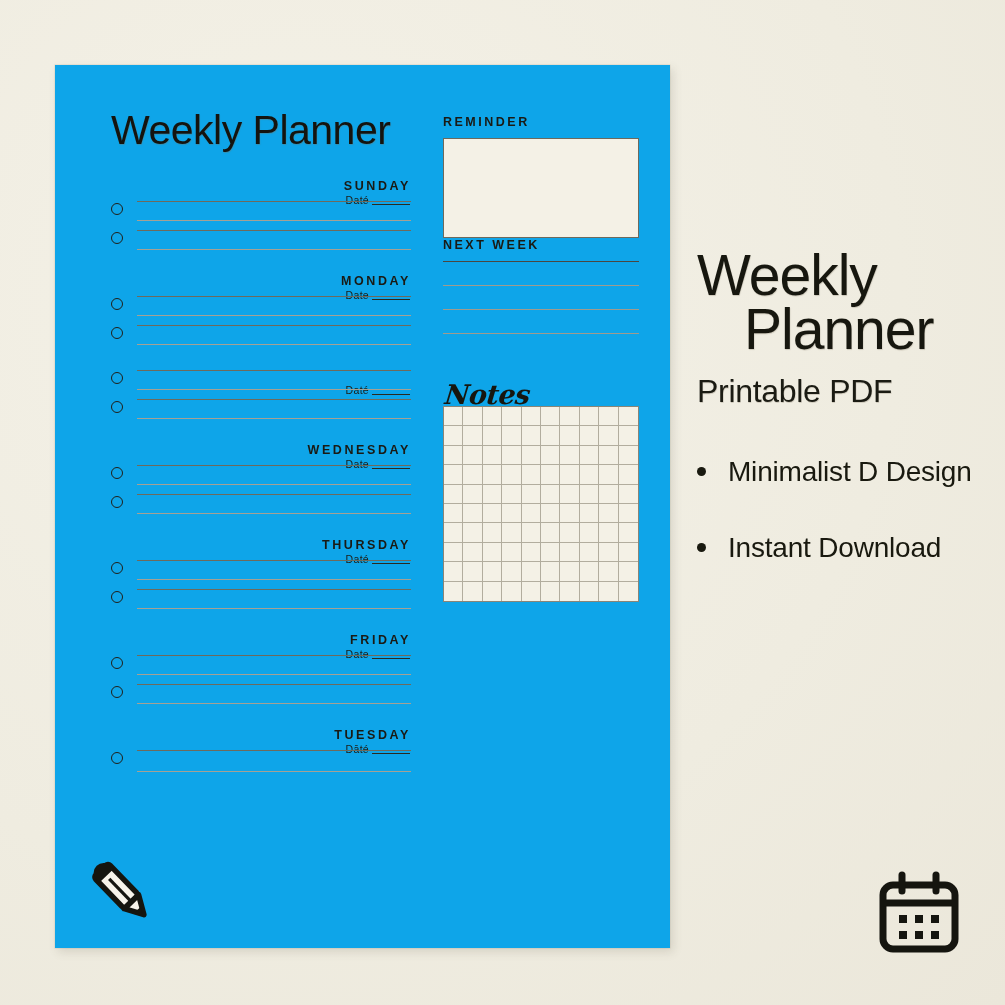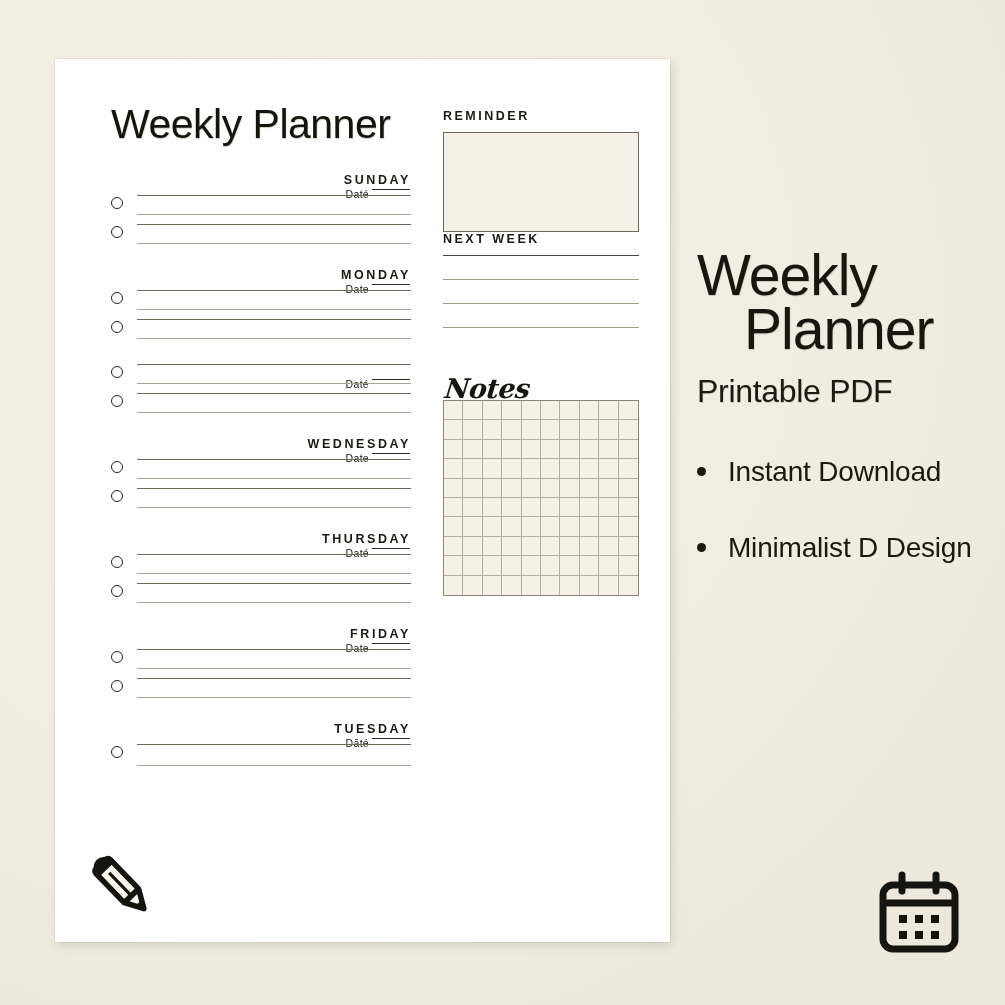--- a/index.html
+++ b/index.html
@@ -21,24 +21,24 @@
     position: absolute;
     inset: 0;
     background:
       radial-gradient(circle at 30% 30%, #f4f1e7 0%, #efece0 60%, #ebe7da 100%);
   }
 
   
   #page-sheet {
     position: absolute;
     left: 55px;
-    top: 59px;
+    top: 65px;
     width: 615px;
     height: 883px;
-    background: #ffffff;
+    background: #0ea5e9;
     box-shadow: 3px 4px 9px rgba(90, 82, 60, 0.16),
                 0 0 0 0.5px rgba(160,152,130,0.25);
   }
 
   
   #sheet-inner {
     position: absolute;
     inset: 0;
   }
 
@@ -73,21 +73,21 @@
     color: #1a1a14;
     margin-bottom: 2px;
     text-align: right;
   }
 
   .date-field {
     position: absolute;
     right: 1px;
     top: 16px;
     display: flex;
-    align-items: flex-start;
+    align-items: flex-end;
     gap: 3px;
   }
   .date-label {
     font-size: 10.5px;
     letter-spacing: 0.3px;
     color: #1d1d16;
     line-height: 1;
   }
   .date-rule {
     width: 38px;
@@ -566,25 +566,25 @@
 
 <div id="promo-panel">
   <div id="promo-title">
     <span class="l1">Weekly</span>
     <span class="l2">Planner</span>
   </div>
   <div id="promo-sub">Printable PDF</div>
   <ul id="promo-list">
     <li>
       <span class="promo-bullet"></span>
-      <span class="promo-text">Instant Download</span>
+      <span class="promo-text">Minimalist D Design</span>
     </li>
     <li>
       <span class="promo-bullet"></span>
-      <span class="promo-text">Minimalist D Design</span>
+      <span class="promo-text">Instant Download</span>
     </li>
   </ul>
 </div>
 
 <div id="calendar-icon">
   <svg viewBox="0 0 88 88" width="88" height="88">
     <rect x="8" y="15" width="72" height="64" rx="10" fill="none" stroke="#15150f" stroke-width="7"></rect>
     <line x1="8" y1="33" x2="80" y2="33" stroke="#15150f" stroke-width="7"></line>
     <line x1="27" y1="5" x2="27" y2="21" stroke="#15150f" stroke-width="7" stroke-linecap="round"></line>
     <line x1="61" y1="5" x2="61" y2="21" stroke="#15150f" stroke-width="7" stroke-linecap="round"></line>

